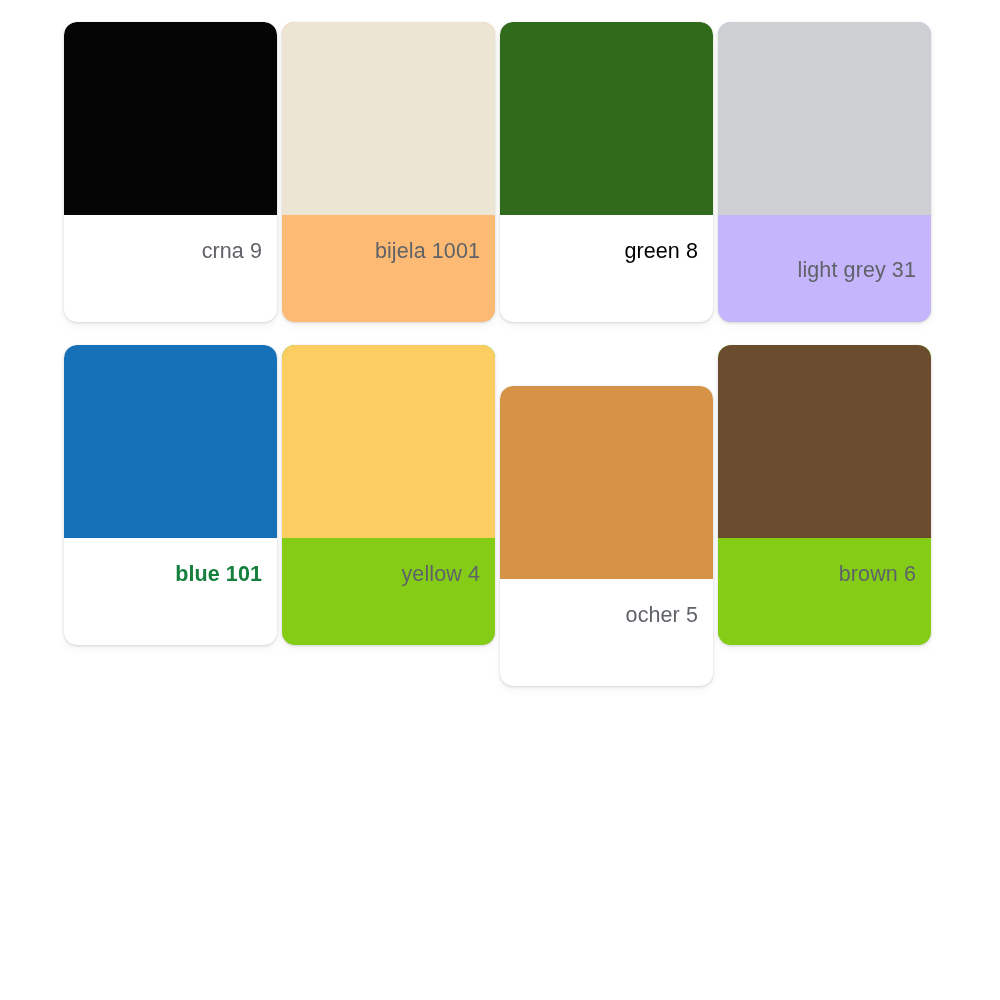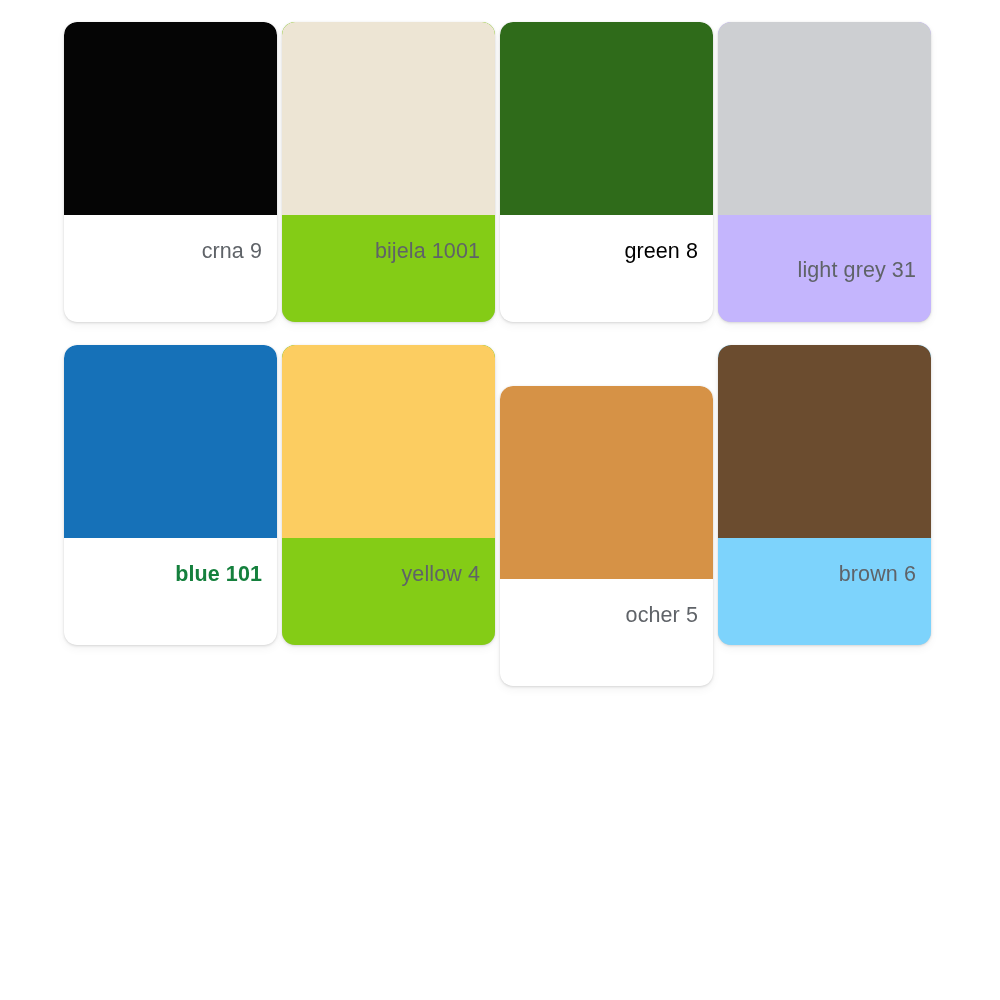--- a/index.html
+++ b/index.html
@@ -75,21 +75,21 @@
 
 <div id="swatch-grid">
 
   <div class="swatch-row">
 
     <div class="swatch-card" style="background-color: rgb(255, 255, 255);">
       <div class="swatch-color" style="background-color: rgb(5, 5, 5);"></div>
       <div class="swatch-caption" style="color: rgb(95, 99, 104);">crna 9</div>
     </div>
 
-    <div class="swatch-card" style="background-color: #84cc16;">
+    <div class="swatch-card" style="background-color: #fdba74;">
       <div class="swatch-color" style="background-color: rgb(237, 229, 212);"></div>
       <div class="swatch-caption" style="color: rgb(95, 99, 104);">bijela 1001</div>
     </div>
 
     <div class="swatch-card" style="background-color: rgb(255, 255, 255);">
       <div class="swatch-color" style="background-color: rgb(47, 107, 26);"></div>
       <div class="swatch-caption" style="color: #000000;">green 8</div>
     </div>
 
     <div class="swatch-card" style="background-color: #c4b5fd; gap: 19px;">
@@ -109,21 +109,21 @@
     <div class="swatch-card" style="background-color: #84cc16;">
       <div class="swatch-color" style="background-color: rgb(252, 205, 97);"></div>
       <div class="swatch-caption" style="color: rgb(95, 99, 104);">yellow 4</div>
     </div>
 
     <div class="swatch-card" style="background-color: rgb(255, 255, 255); margin-top: 41px;">
       <div class="swatch-color" style="background-color: rgb(214, 146, 70);"></div>
       <div class="swatch-caption" style="color: rgb(95, 99, 104);">ocher 5</div>
     </div>
 
-    <div class="swatch-card" style="background-color: #7dd3fc;">
+    <div class="swatch-card" style="background-color: #84cc16;">
       <div class="swatch-color" style="background-color: rgb(107, 76, 47);"></div>
       <div class="swatch-caption" style="color: rgb(95, 99, 104);">brown 6</div>
     </div>
 
   </div>
 
 
 </div>
 
 </body></html>

